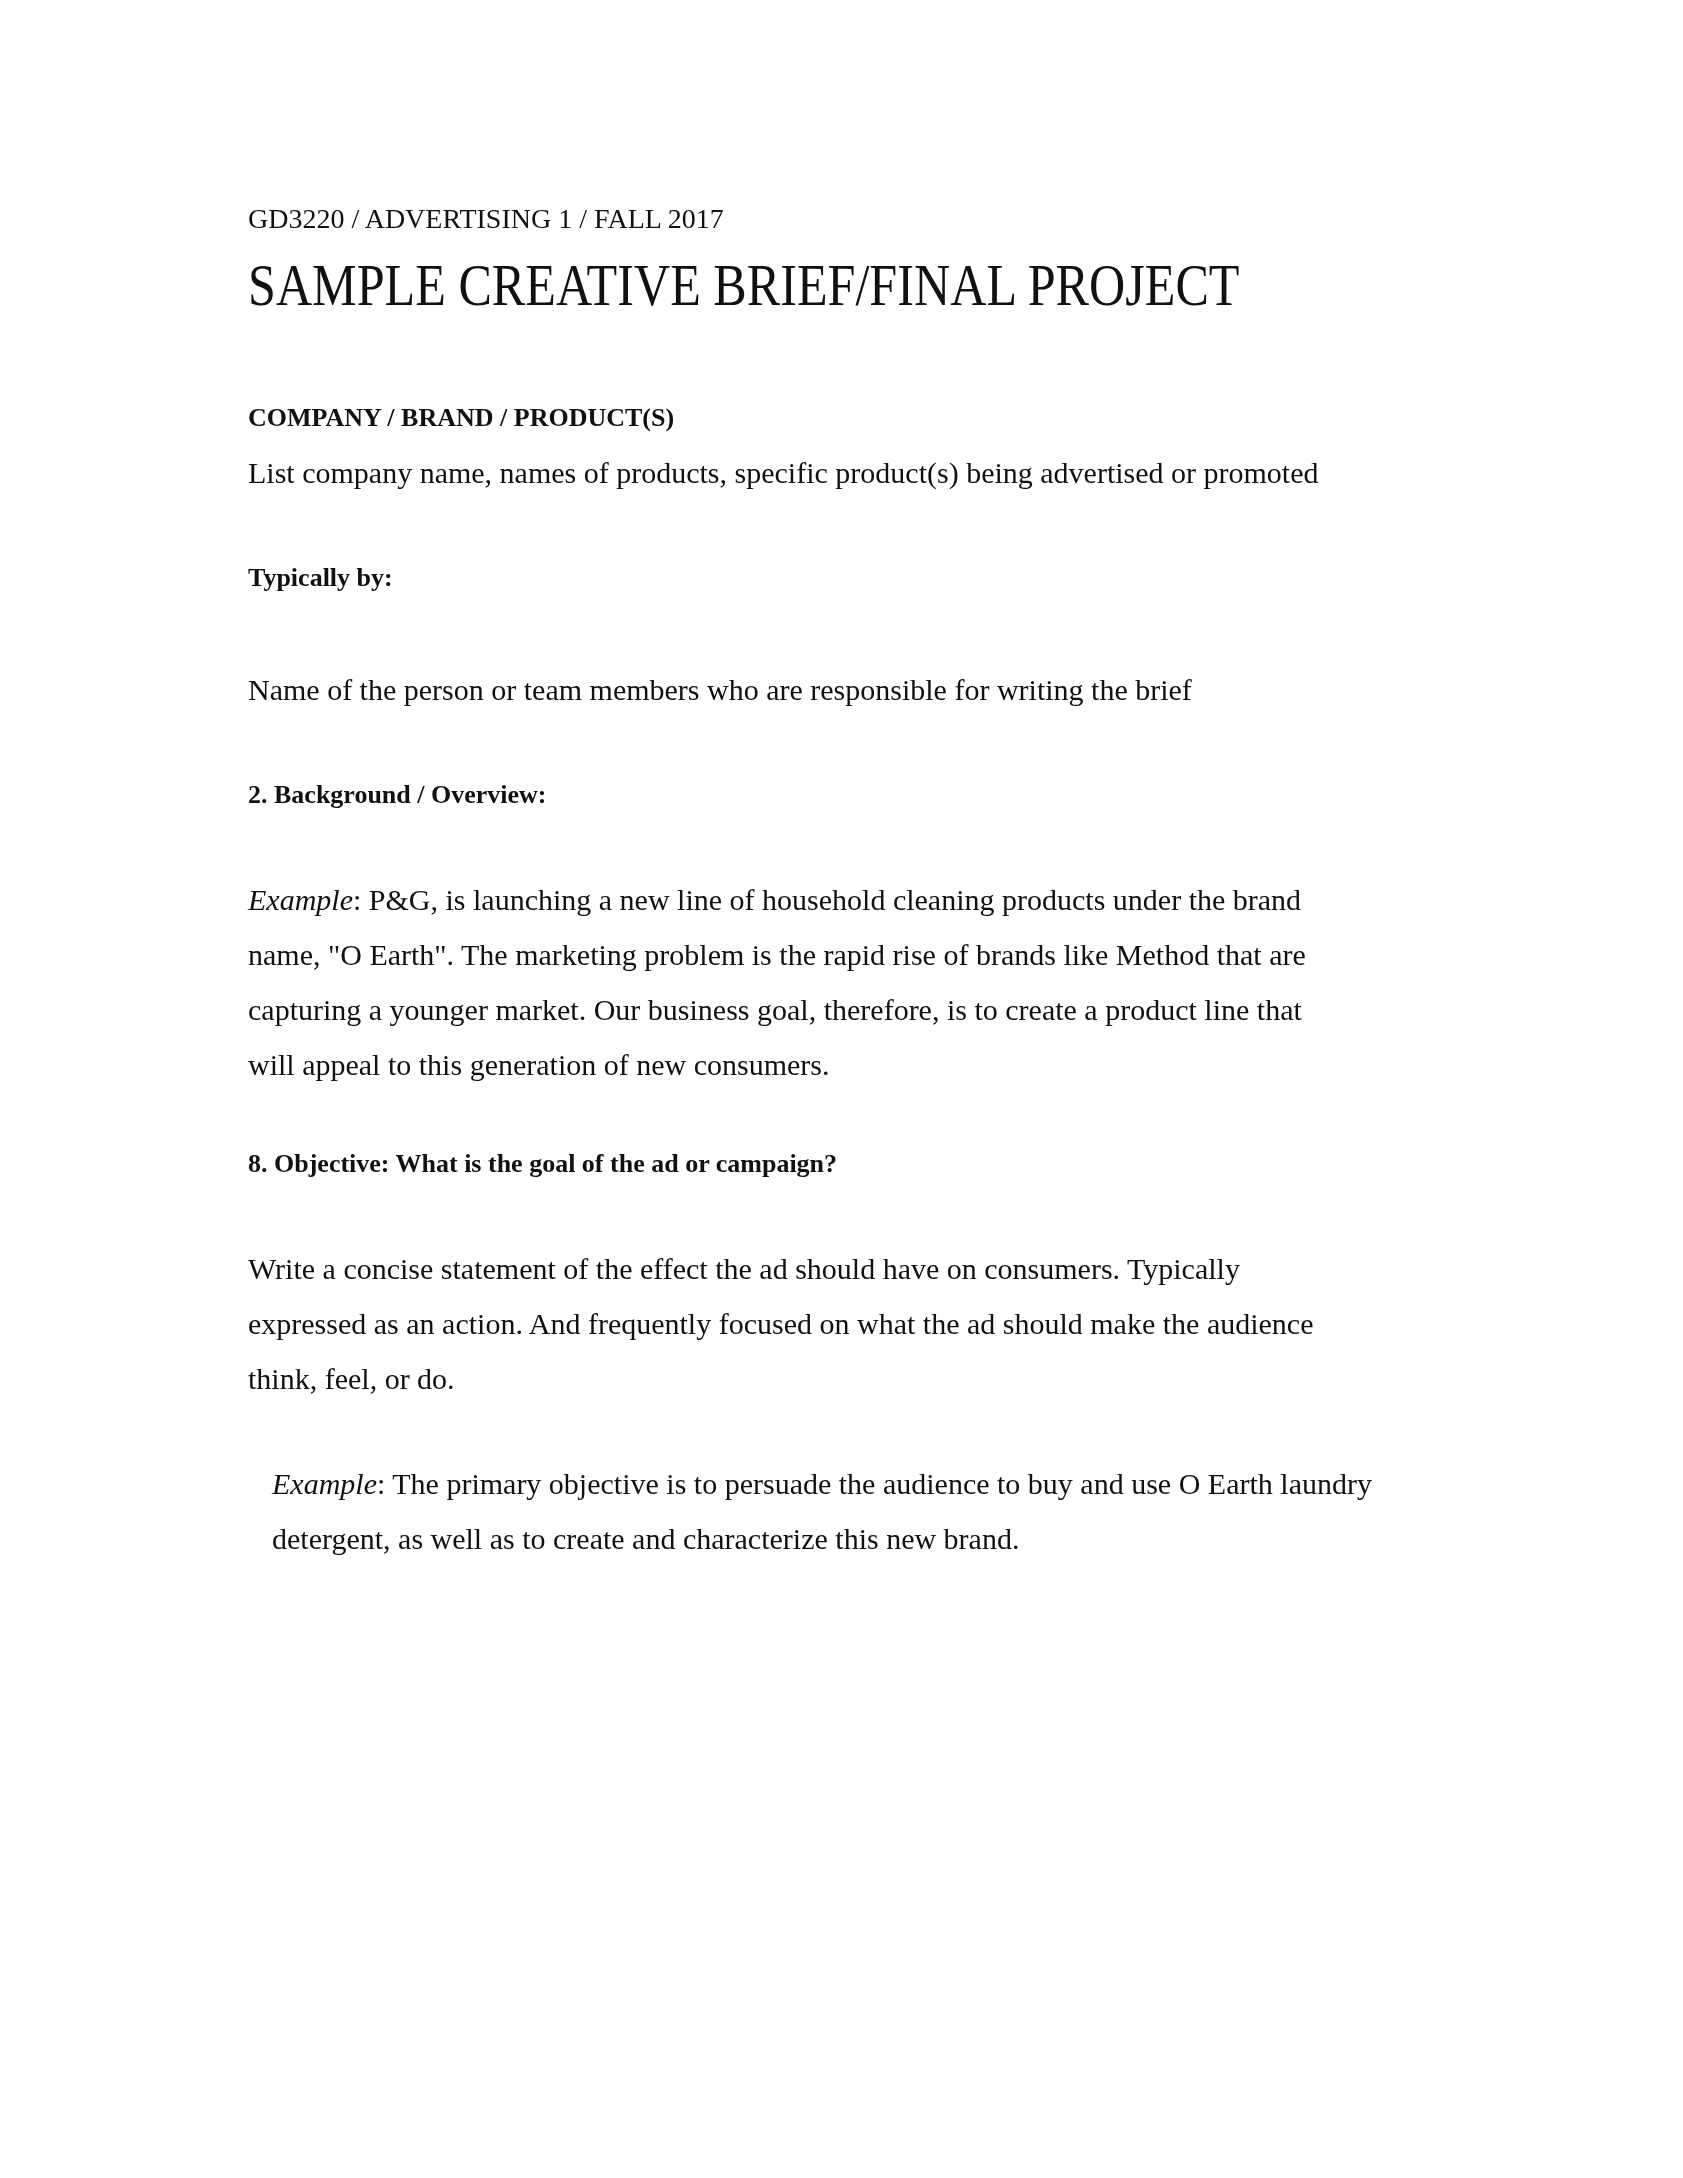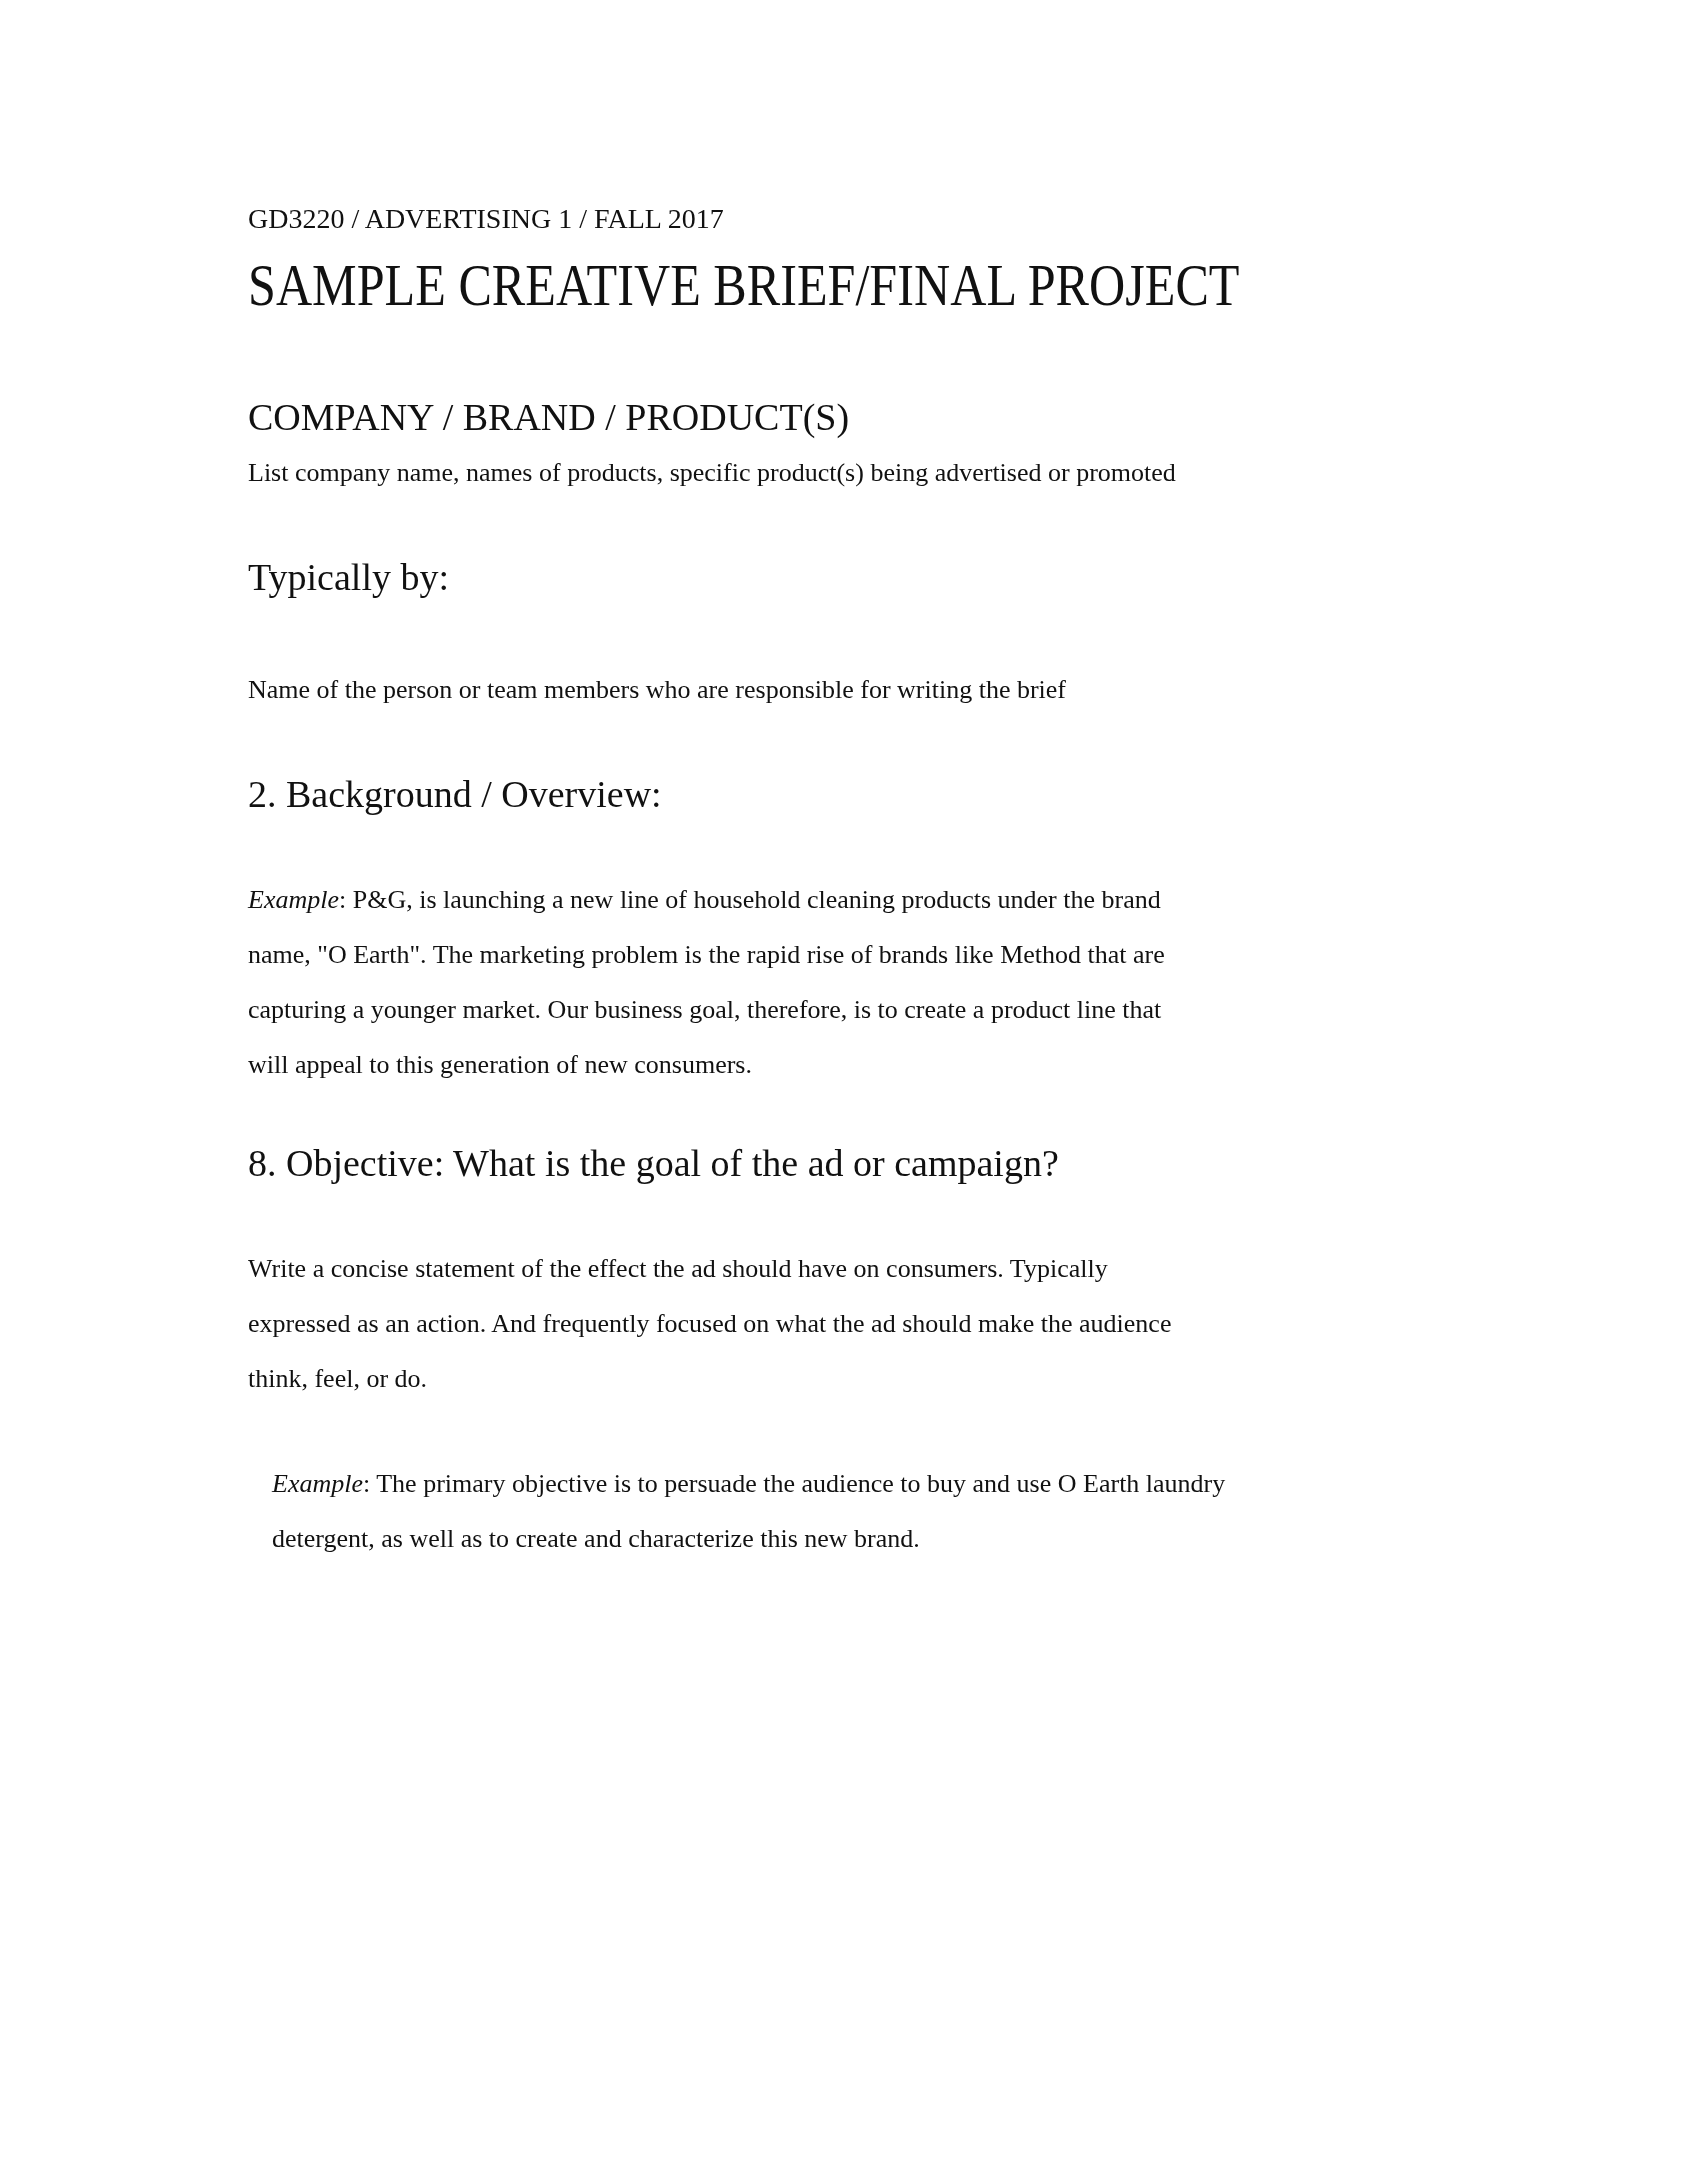--- a/index.html
+++ b/index.html
@@ -29,28 +29,28 @@
     font-size: 59px;
     font-weight: 400;
     line-height: 79px;
     white-space: nowrap;
     transform: scaleX(0.85);
     transform-origin: 0 50%;
     margin: 0 0 65px 0;
     letter-spacing: 0px;
   }
   .doc-h2 {
-    font-size: 38px;
-    font-weight: 400;
+    font-size: 26px;
+    font-weight: 700;
     line-height: 55px;
     white-space: pre;
     margin: 0;
   }
   .doc-p {
-    font-size: 26px;
+    font-size: 30px;
     font-weight: 400;
     line-height: 55px;
     white-space: pre;
     margin: 0;
   }
   .doc-p em {
     font-style: italic;
   }
   .mb-std  { margin-bottom: 50px; }
   .mb-lg   { margin-bottom: 57px; }

